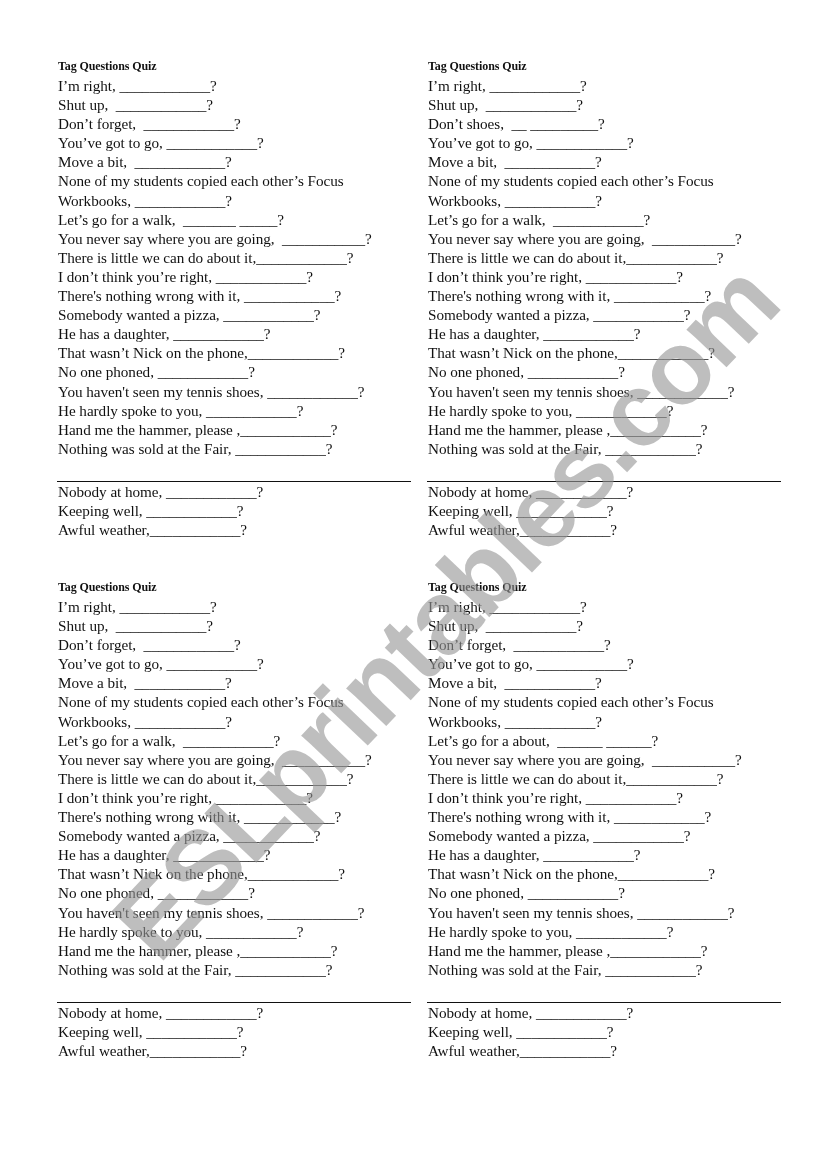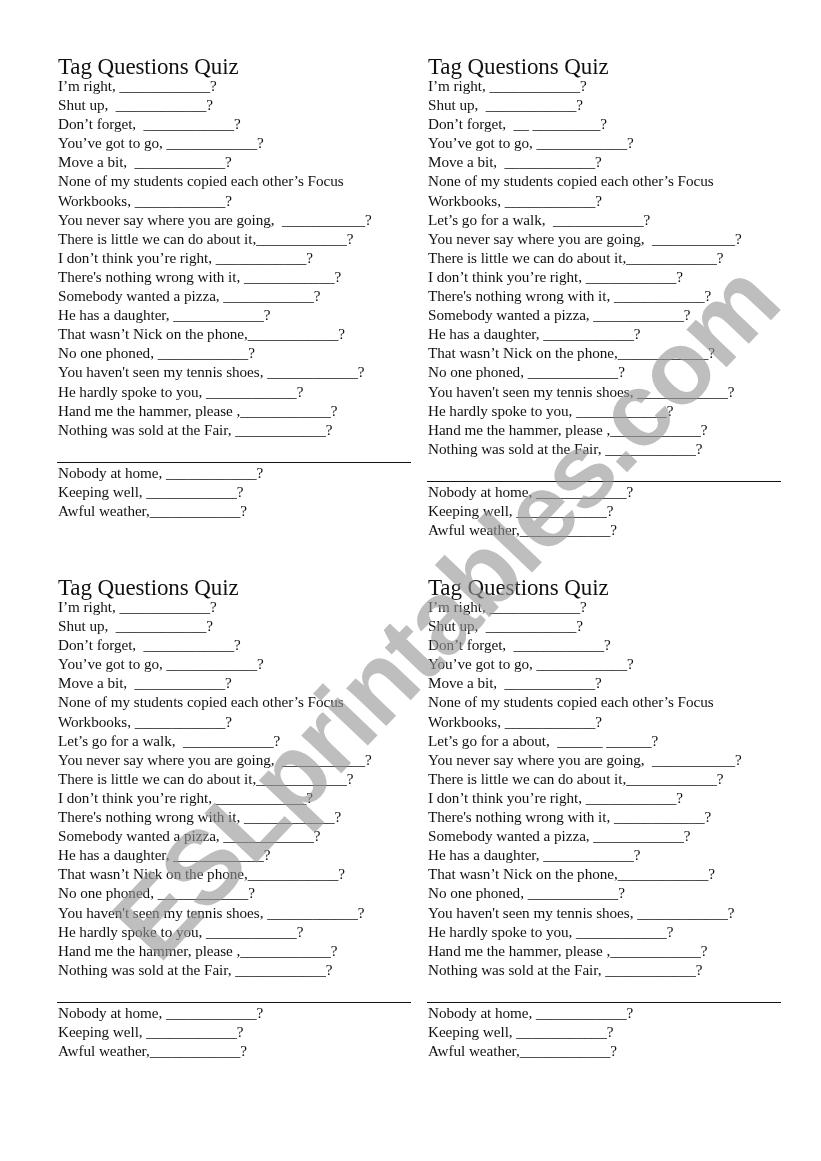--- a/index.html
+++ b/index.html
@@ -13,22 +13,22 @@
       position: relative;
       overflow: hidden;
       font-family: "Liberation Serif", "DejaVu Serif", serif;
       color: #111111;
     }
     .quiz {
       position: absolute;
       width: 356px;
     }
     .quiz-title {
-      font-weight: normal;
-      font-size: 23px;
+      font-weight: bold;
+      font-size: 12px;
       line-height: 19px;
       height: 19px;
       margin: 0;
       letter-spacing: -0.1px;
     }
     .q-line {
       font-size: 15.2px;
       line-height: 19.1px;
       height: 19.1px;
       white-space: pre;
@@ -71,20 +71,21 @@
 
 <div class="quiz" style="left:58px; top:57px;">
   <h1 class="quiz-title">Tag Questions Quiz</h1>
   <div class="q-line">I’m right, ____________?</div>
   <div class="q-line">Shut up,  ____________?</div>
   <div class="q-line">Don’t forget,  ____________?</div>
   <div class="q-line">You’ve got to go, ____________?</div>
   <div class="q-line">Move a bit,  ____________?</div>
   <div class="q-line">None of my students copied each other’s Focus</div>
   <div class="q-line">Workbooks, ____________?</div>
+  <div class="q-line">Let’s go for a walk,  _______ _____?</div>
   <div class="q-line">You never say where you are going,  ___________?</div>
   <div class="q-line">There is little we can do about it,____________?</div>
   <div class="q-line">I don’t think you’re right, ____________?</div>
   <div class="q-line">There's nothing wrong with it, ____________?</div>
   <div class="q-line">Somebody wanted a pizza, ____________?</div>
   <div class="q-line">He has a daughter, ____________?</div>
   <div class="q-line">That wasn’t Nick on the phone,____________?</div>
   <div class="q-line">No one phoned, ____________?</div>
   <div class="q-line">You haven't seen my tennis shoes, ____________?</div>
   <div class="q-line">He hardly spoke to you, ____________?</div>
@@ -94,21 +95,21 @@
   <div class="divider"></div>
   <div class="q-line">Nobody at home, ____________?</div>
   <div class="q-line">Keeping well, ____________?</div>
   <div class="q-line">Awful weather,____________?</div>
 </div>
 
 <div class="quiz" style="left:428px; top:57px;">
   <h1 class="quiz-title">Tag Questions Quiz</h1>
   <div class="q-line">I’m right, ____________?</div>
   <div class="q-line">Shut up,  ____________?</div>
-  <div class="q-line">Don’t forget,  __ _________?</div>
+  <div class="q-line">Don’t shoes,  __ _________?</div>
   <div class="q-line">You’ve got to go, ____________?</div>
   <div class="q-line">Move a bit,  ____________?</div>
   <div class="q-line">None of my students copied each other’s Focus</div>
   <div class="q-line">Workbooks, ____________?</div>
   <div class="q-line">Let’s go for a walk,  ____________?</div>
   <div class="q-line">You never say where you are going,  ___________?</div>
   <div class="q-line">There is little we can do about it,____________?</div>
   <div class="q-line">I don’t think you’re right, ____________?</div>
   <div class="q-line">There's nothing wrong with it, ____________?</div>
   <div class="q-line">Somebody wanted a pizza, ____________?</div>

